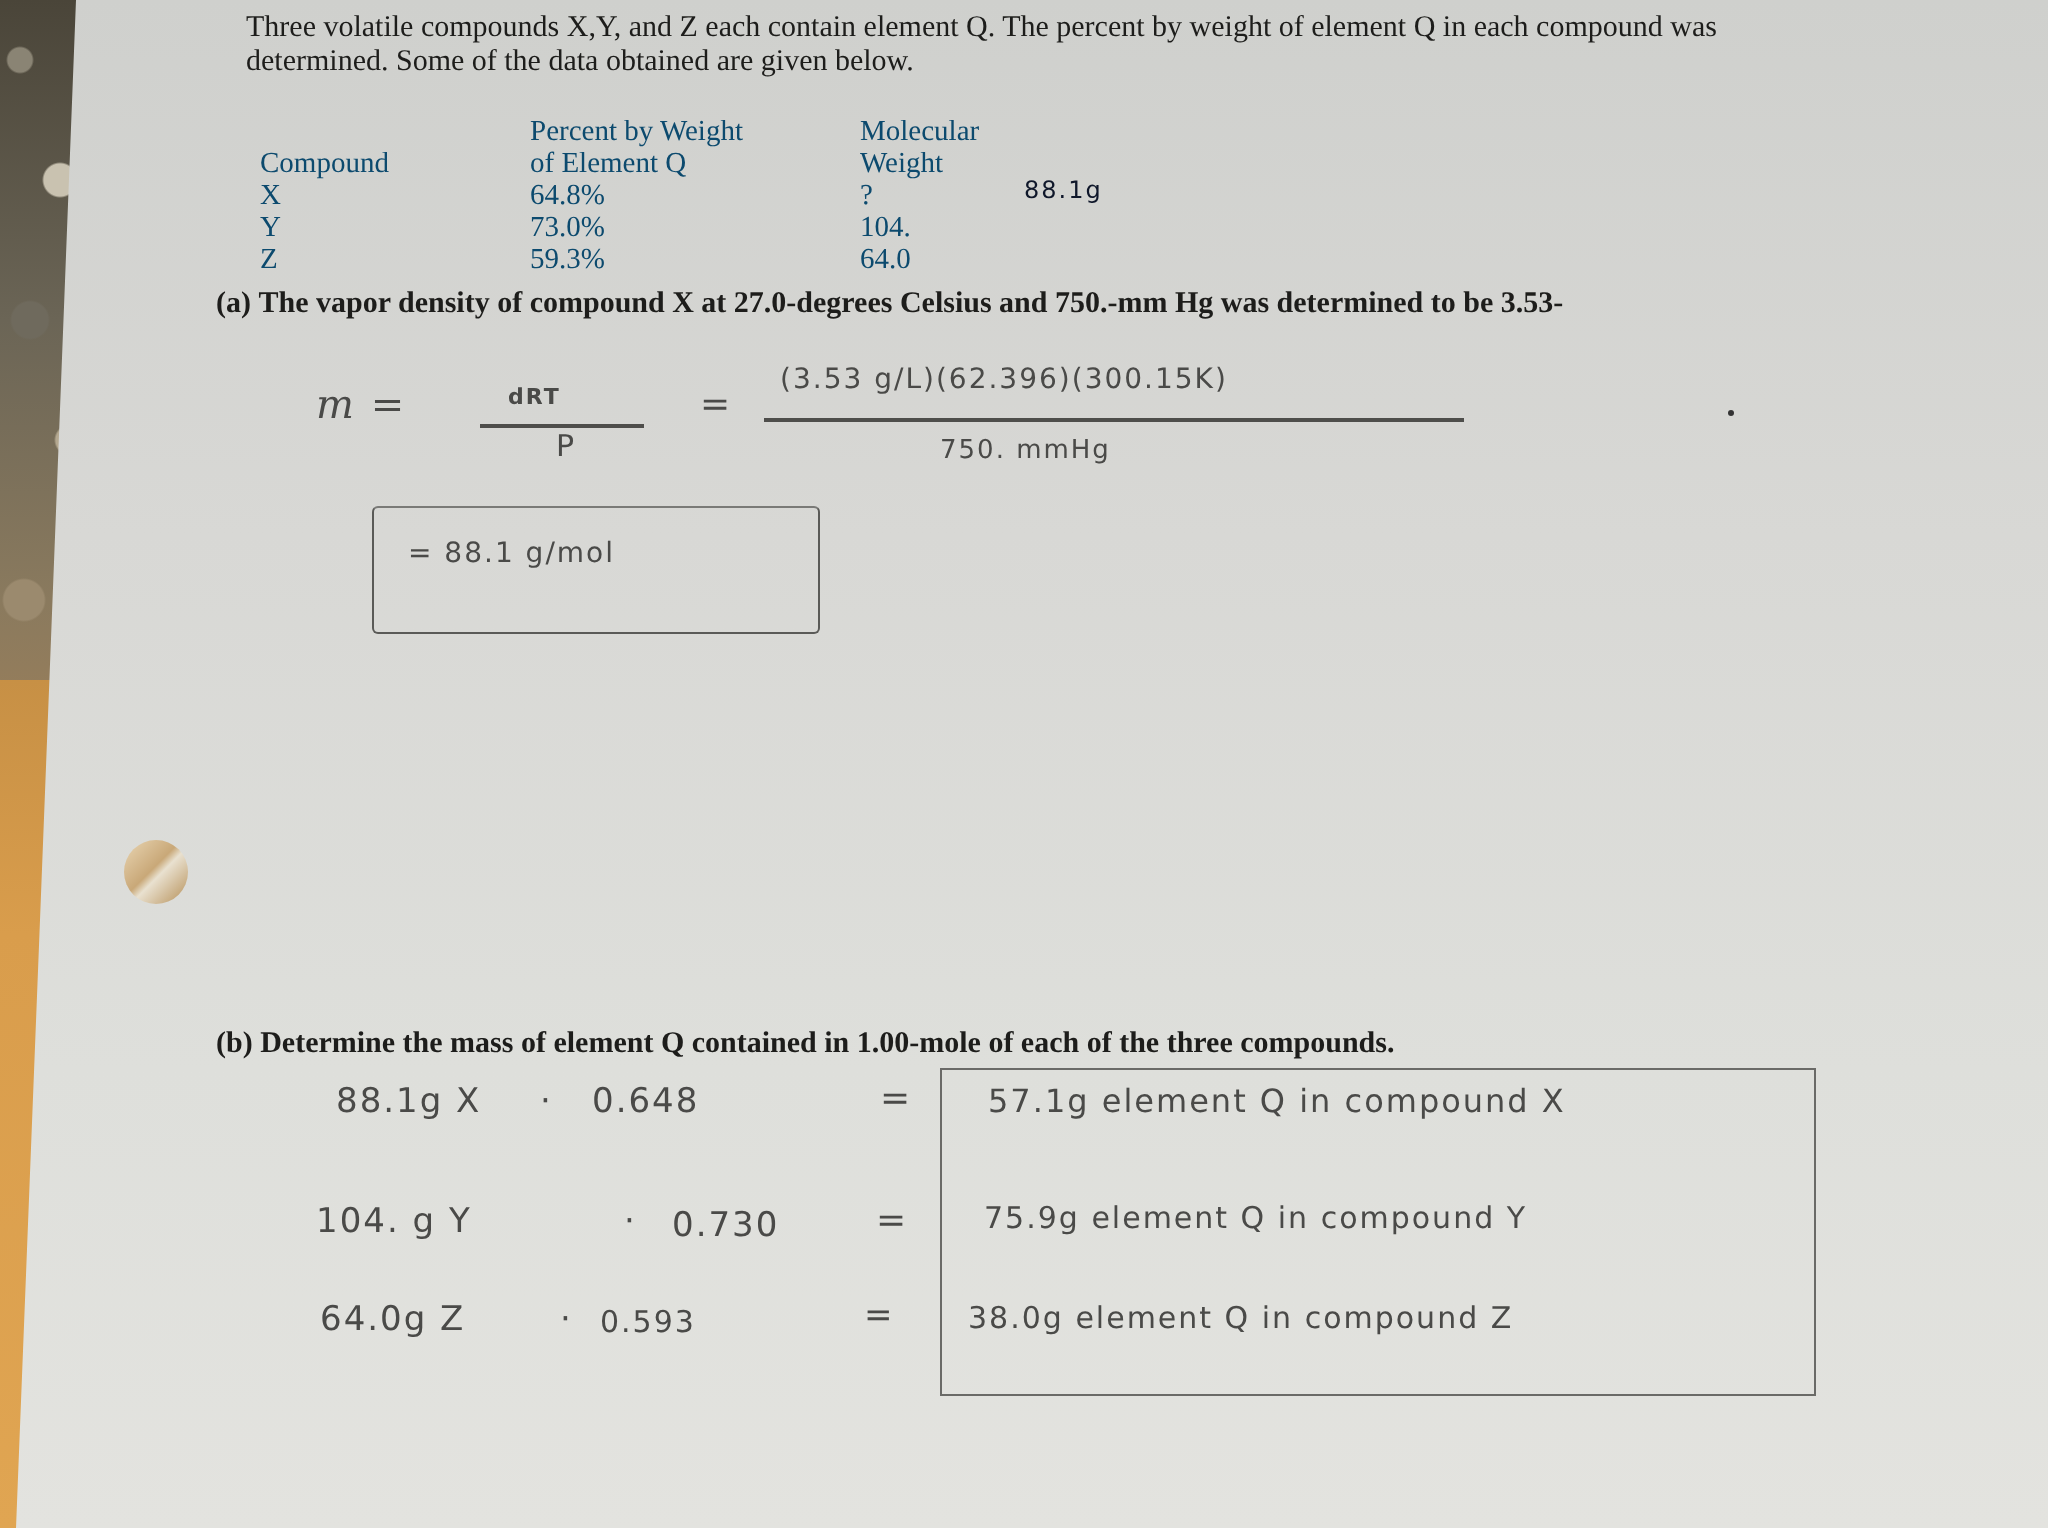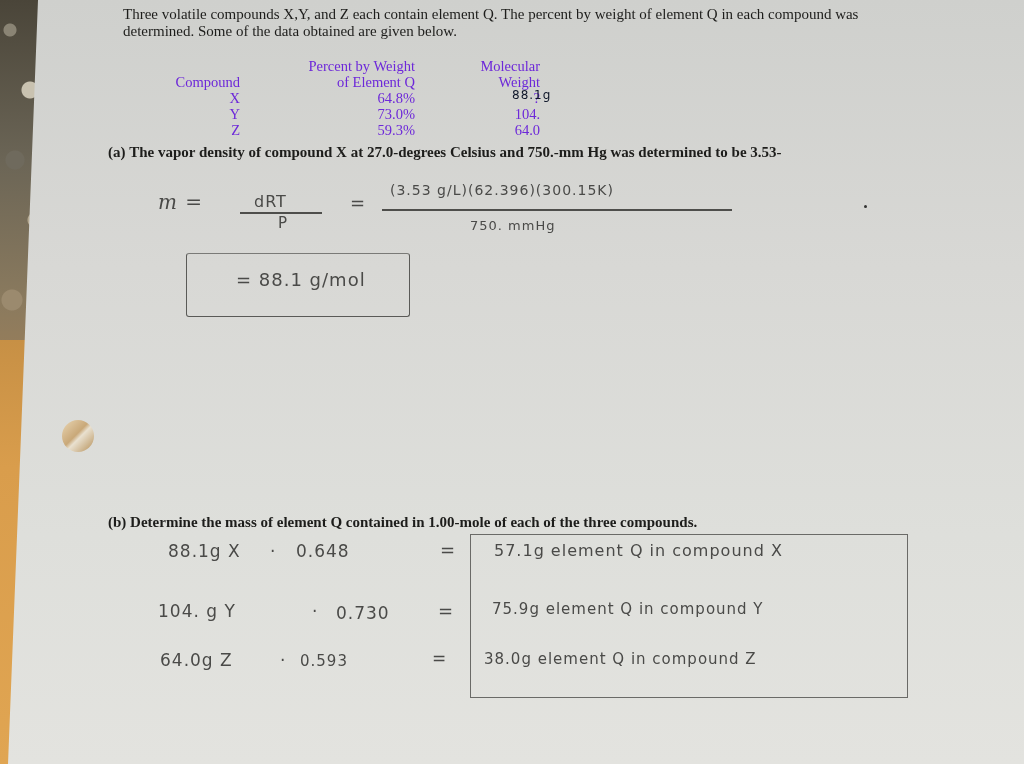--- a/index.html
+++ b/index.html
@@ -37,21 +37,21 @@
     }
 
     .printed {
       position: absolute; color: #1d1d1b; font-size: 15px; line-height: 17px;
       font-family: "Liberation Serif", "DejaVu Serif", serif;
     }
     .intro { left: 123px; top: 6px; width: 790px; }
     .bold { font-weight: bold; }
 
     .tbl { position: absolute; top: 58px; left: 130px; width: 440px; }
-    .tbl .col { position: absolute; text-align: right; font-size: 14.5px; line-height: 16px; color: #6d28d9; }
+    .tbl .col { position: absolute; text-align: left; font-size: 14.5px; line-height: 16px; color: #0c4a6e; }
     .c1 { left: 0; width: 110px; top: 16px; }
     .c2 { left: 135px; width: 150px; top: 0; }
     .c3 { left: 300px; width: 110px; top: 0; }
     .cell { display: block; }
 
     .hand {
       position: absolute; color: #4a4a48;
       font-family: "DejaVu Sans", "Liberation Sans", sans-serif;
       font-weight: normal; letter-spacing: 1px;
     }
@@ -104,30 +104,30 @@
     <span class="cell">64.0</span>
   </div>
 </div>
 <div class="hand penciled" style="left:512px; top:88px; font-size:12px;">88.1g</div>
 
 <div class="printed qa">
   <div><span class="bold">(a)</span> <span class="bold">The vapor density of compound X at 27.0-degrees Celsius and 750.-mm Hg was determined to be 3.53-</span></div>
 </div>
 
 <div class="hand" style="left:158px; top:190px; font-size:20px; font-family:'DejaVu Serif', serif; font-style:italic;">m =</div>
-<div class="hand" style="left:254px; top:192px; font-size:16px;">dRT</div>
+<div class="hand" style="left:254px; top:192px; font-size:11px;font-weight:bold;">dRT</div>
 <div class="fraction-line" style="left:240px; top:212px; width:82px;"></div>
 <div class="hand" style="left:278px; top:214px; font-size:15px;">P</div>
 <div class="hand" style="left:350px; top:192px; font-size:18px;">=</div>
 <div class="hand" style="left:390px; top:182px; font-size:14px;">(3.53 g/L)(62.396)(300.15K)</div>
 <div class="fraction-line" style="left:382px; top:209px; width:350px;"></div>
 <div class="hand" style="left:470px; top:218px; font-size:13px;">750. mmHg</div>
 
 <div class="answer-box" style="left:186px; top:253px; width:224px; height:64px; border-top-color:#7a7a77;"></div>
-<div class="hand" style="left:236px; top:269px; font-size:18px;">=  88.1 g/mol</div>
+<div class="hand" style="left:204px; top:269px; font-size:14px;">=  88.1 g/mol</div>
 
 <div class="printed qb">
   <span class="bold">(b)</span> <span class="bold">Determine the mass of element Q contained in 1.00-mole of each of the three compounds.</span>
 </div>
 
 <div class="answer-box-b" style="left:470px; top:534px; width:438px; height:164px;"></div>
 
 <div>
   <div class="hand" style="left:168px; top:541px; font-size:17px;">88.1g X</div>
   <div class="hand" style="left:270px; top:541px; font-size:17px;">·</div>

